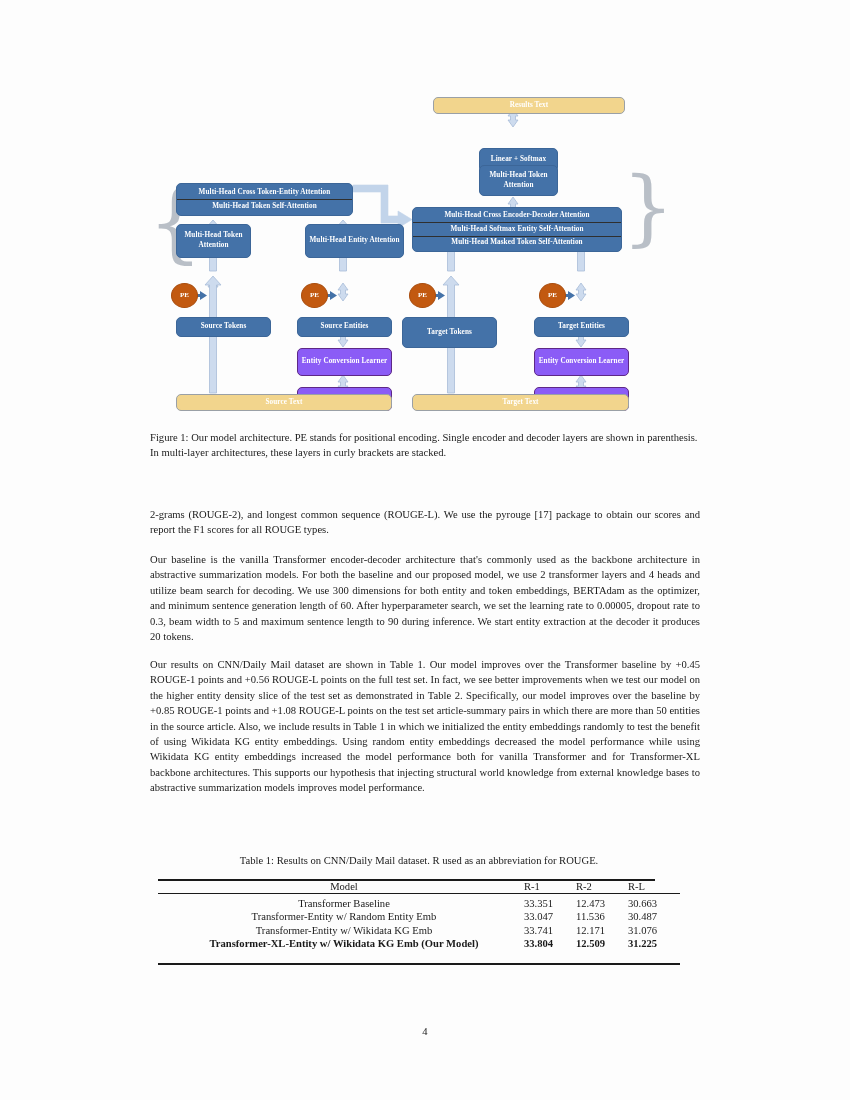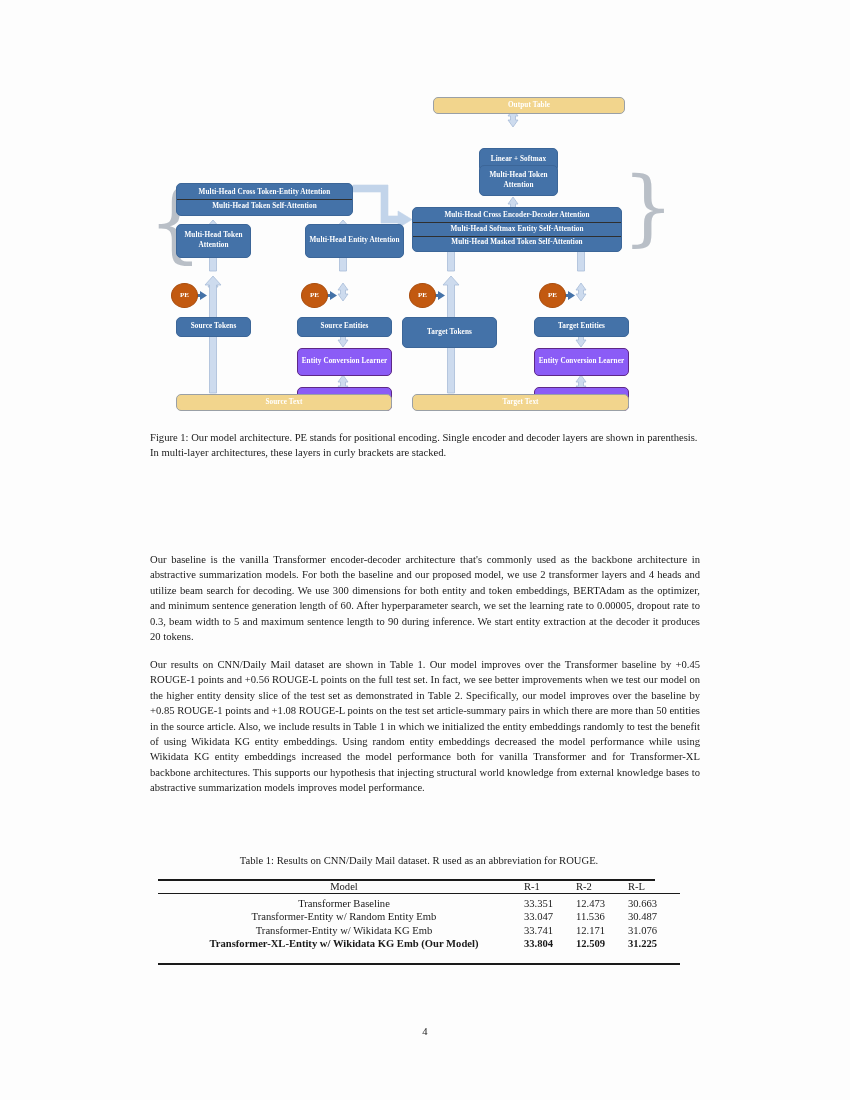--- a/index.html
+++ b/index.html
@@ -214,29 +214,29 @@
       <div class="sub">Multi-Head Token Self-Attention</div>
     </div>
 
     <div class="node n-blue" style="left:26px; top:129px; width:75px; height:34px;">Multi-Head Token Attention</div>
 
     <div class="node n-blue" style="left:155px; top:129px; width:99px; height:34px;">Multi-Head Entity Attention</div>
 
     <div class="node n-pe" style="left:21px; top:188px; width:27px; height:25px;">PE</div>
     <div class="node n-pe" style="left:151px; top:188px; width:27px; height:25px;">PE</div>
 
-    <div class="node n-blue" style="left:26px; top:222px; width:75px; height:20px;">Source Tokens</div>
+    <div class="node n-blue" style="left:26px; top:222px; width:95px; height:20px;">Source Tokens</div>
     <div class="node n-blue" style="left:147px; top:222px; width:95px; height:20px;">Source Entities</div>
 
     <div class="node n-purple" style="left:147px; top:253px; width:95px; height:28px;">Entity Conversion Learner</div>
     <div class="node n-purple" style="left:147px; top:292px; width:95px; height:24px;">Entity Linker</div>
 
     <div class="node n-yellow" style="left:26px; top:299px; width:216px; height:17px;">Source Text</div>
 
-    <div class="node n-yellow" style="left:283px; top:2px; width:192px; height:17px;">Output Table</div>
+    <div class="node n-yellow" style="left:283px; top:2px; width:192px; height:17px;">Results Text</div>
 
     <div class="node n-blue" style="left:329px; top:33px; width:79px; height:24px;margin-top:20px;">Linear + Softmax</div>
 
     <div class="node n-blue" style="left:329px; top:70px; width:79px; height:31px;">Multi-Head Token Attention</div>
 
     <div class="node n-blue" style="left:262px; top:112px; width:210px; height:45px;">
       <div class="sub">Multi-Head Cross Encoder-Decoder Attention</div>
       <div class="sub">Multi-Head Softmax Entity Self-Attention</div>
       <div class="sub">Multi-Head Masked Token Self-Attention</div>
     </div>
@@ -248,20 +248,21 @@
     <div class="node n-blue" style="left:384px; top:222px; width:95px; height:20px;">Target Entities</div>
 
     <div class="node n-purple" style="left:384px; top:253px; width:95px; height:28px;">Entity Conversion Learner</div>
     <div class="node n-purple" style="left:384px; top:292px; width:95px; height:24px;">Entity Linker</div>
 
     <div class="node n-yellow" style="left:262px; top:299px; width:217px; height:17px;">Target Text</div>
   </div>
 
   <div class="caption" style="top:430px;">Figure 1: Our model architecture. PE stands for positional encoding. Single encoder and decoder layers are shown in parenthesis. In multi-layer architectures, these layers in curly brackets are stacked.</div>
 
+  <div class="para" style="top:507px;">2-grams (ROUGE-2), and longest common sequence (ROUGE-L). We use the pyrouge [17] package to obtain our scores and report the F1 scores for all ROUGE types.</div>
 
   <div class="para" style="top:552px;">Our baseline is the vanilla Transformer encoder-decoder architecture that's commonly used as the backbone architecture in abstractive summarization models. For both the baseline and our proposed model, we use 2 transformer layers and 4 heads and utilize beam search for decoding. We use 300 dimensions for both entity and token embeddings, BERTAdam as the optimizer, and minimum sentence generation length of 60. After hyperparameter search, we set the learning rate to 0.00005, dropout rate to 0.3, beam width to 5 and maximum sentence length to 90 during inference. We start entity extraction at the decoder it produces 20 tokens.</div>
 
   <div class="para" style="top:657px;">Our results on CNN/Daily Mail dataset are shown in Table 1. Our model improves over the Transformer baseline by +0.45 ROUGE-1 points and +0.56 ROUGE-L points on the full test set. In fact, we see better improvements when we test our model on the higher entity density slice of the test set as demonstrated in Table 2. Specifically, our model improves over the baseline by +0.85 ROUGE-1 points and +1.08 ROUGE-L points on the test set article-summary pairs in which there are more than 50 entities in the source article. Also, we include results in Table 1 in which we initialized the entity embeddings randomly to test the benefit of using Wikidata KG entity embeddings. Using random entity embeddings decreased the model performance while using Wikidata KG entity embeddings increased the model performance both for vanilla Transformer and for Transformer-XL backbone architectures. This supports our hypothesis that injecting structural world knowledge from external knowledge bases to abstractive summarization models improves model performance.</div>
 
   <div class="tbl-caption" style="top:855px;">Table 1: Results on CNN/Daily Mail dataset. R used as an abbreviation for ROUGE.</div>
 
   <div class="rule-top"></div>
 
   <table id="results-table">

